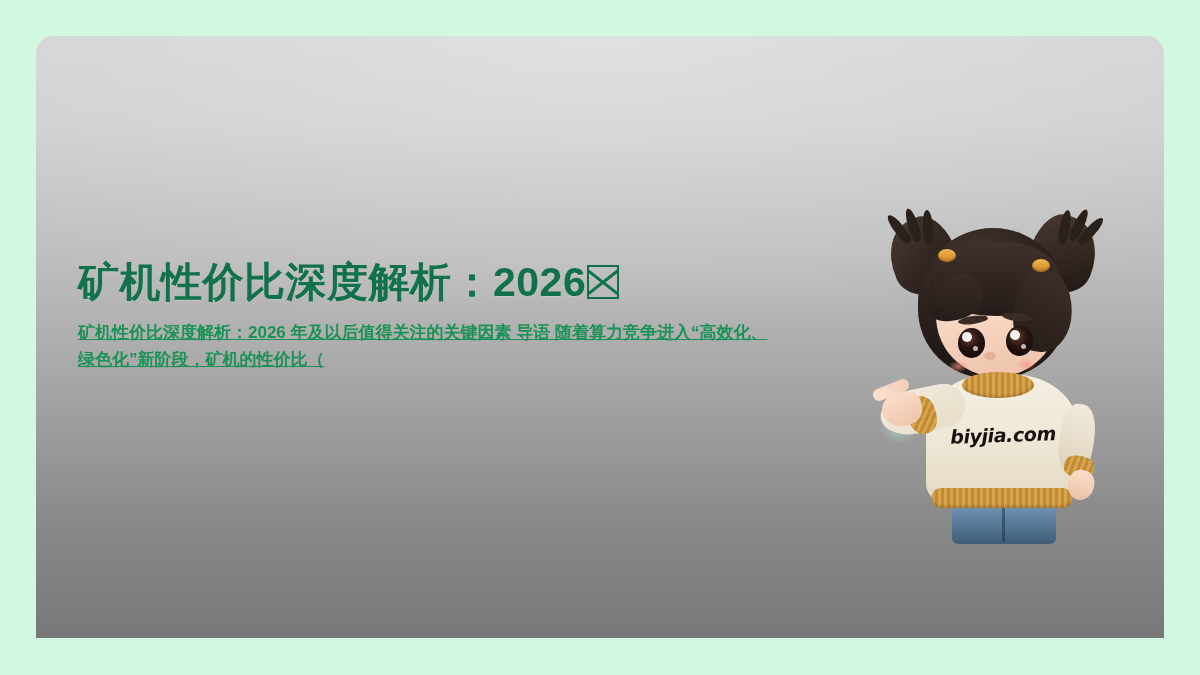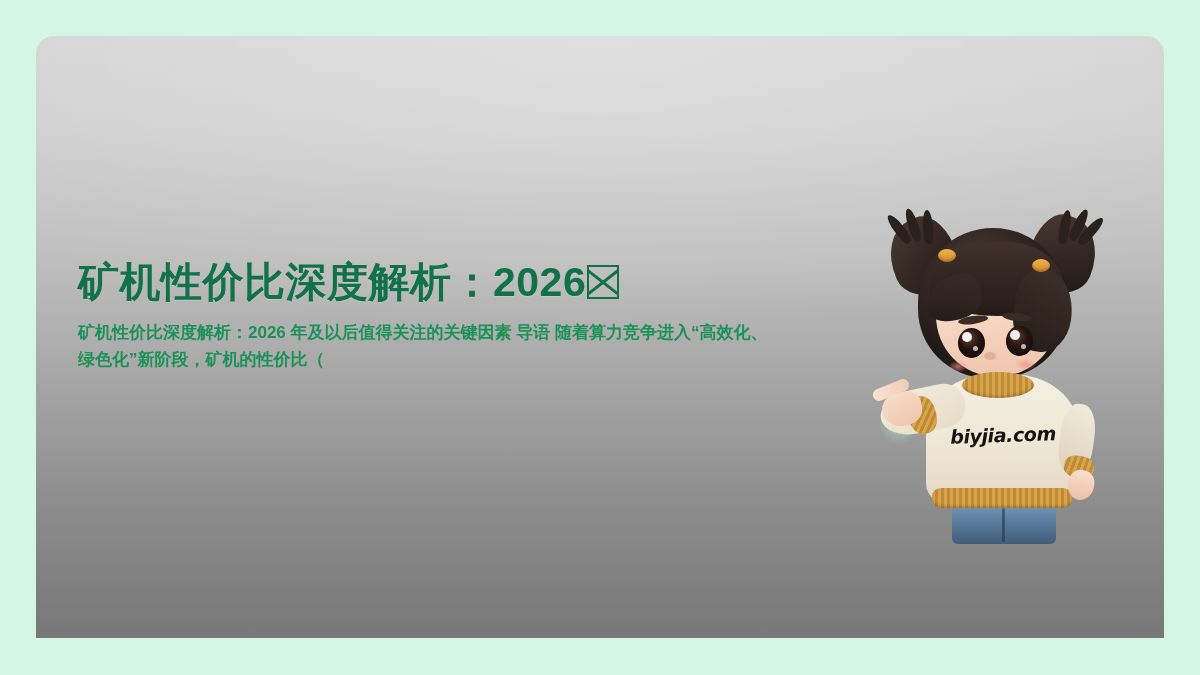--- a/index.html
+++ b/index.html
@@ -57,20 +57,21 @@
   .tofu::before{transform:translate(-50%,-50%) rotate(38deg);}
   .tofu::after{transform:translate(-50%,-50%) rotate(-38deg);}
 
   .subtitle{
     margin:14px 0 0 0;
     font-size:17px;
     line-height:1.55;
     font-weight:600;
     color:#1a9257;
     width:690px;
+    text-decoration:underline;
   }
 
   
   .character{
     position:absolute;left:838px;top:176px;width:250px;height:330px;
   }
   .ch{position:absolute;}
 
   
   .hair-back{

